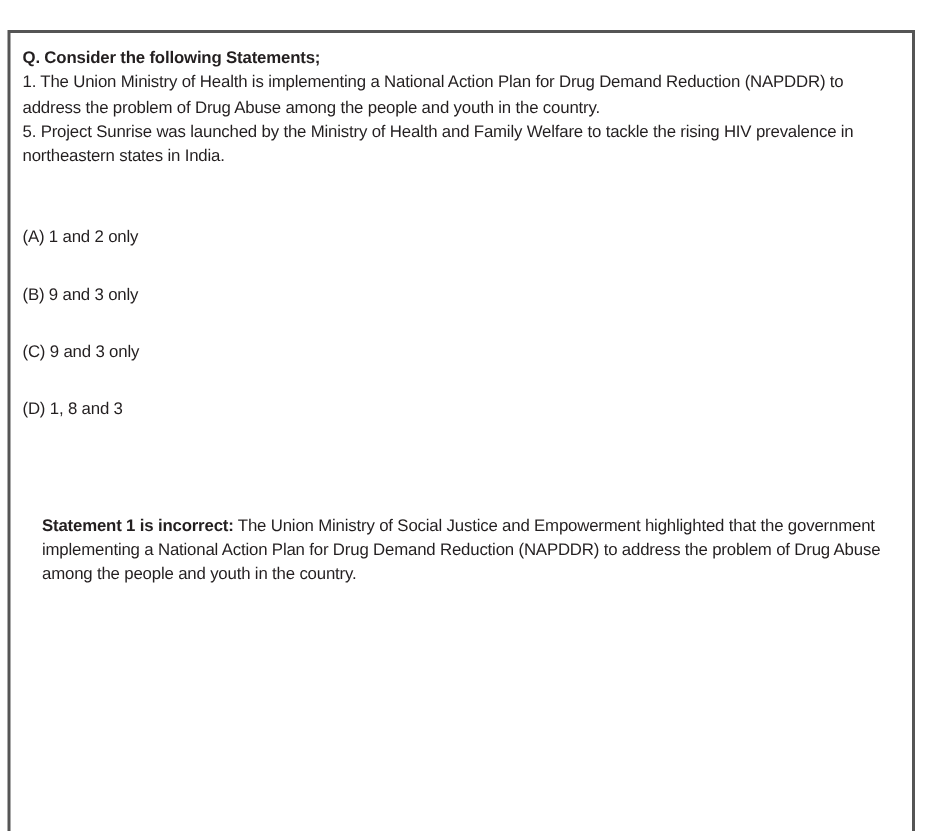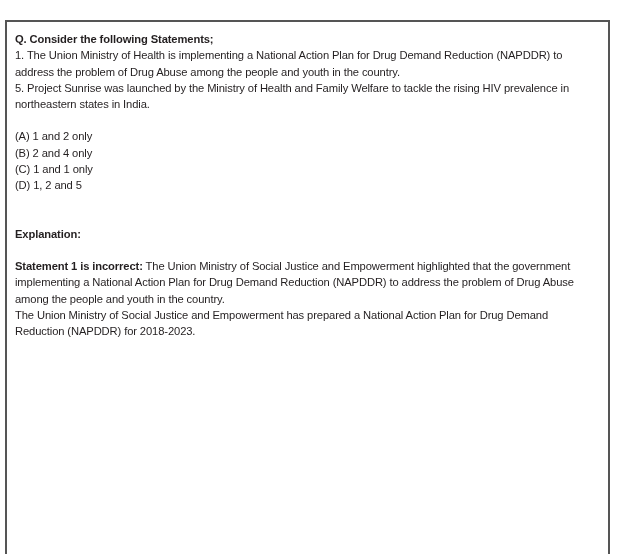--- a/index.html
+++ b/index.html
@@ -26,53 +26,51 @@
     padding: 9px 8px 0 8px;
   }
   .doc {
     font-size: 11.2px;
     line-height: 16.3px;
     letter-spacing: -0.01em;
   }
   .block { margin: 0; }
   .gap { height: 16px; }
   b, .b { font-weight: bold; }
-  .para { margin: 0; }
-  .opt { white-space: nowrap; }
+  .para { margin: 13px; }
+  .opt { white-space: nowrap; margin-top: 22px; }
 </style>
 </head>
 <body>
 
 <div id="page">
   <div class="doc">
 
     <div class="block b">Q. Consider the following Statements;</div>
 
     <div class="block">1. The Union Ministry of Health is implementing a National Action Plan for Drug Demand Reduction (NAPDDR) to address the problem of Drug Abuse among the people and youth in the country.</div>
     <div class="block">5. Project Sunrise was launched by the Ministry of Health and Family Welfare to tackle the rising HIV prevalence in northeastern states in India.</div>
 
     <div class="gap"></div>
 
 
     <div class="block opt">(A) 1 and 2 only</div>
-    <div class="block opt">(B) 2 and 4 only</div>
-    <div class="block opt">(C) 1 and 1 only</div>
-    <div class="block opt">(D) 1, 2 and 5</div>
+    <div class="block opt">(B) 9 and 3 only</div>
+    <div class="block opt">(C) 9 and 3 only</div>
+    <div class="block opt">(D) 1, 8 and 3</div>
 
     <div class="gap"></div>
 
 
     <div class="gap"></div>
 
-    <div class="block b">Explanation:</div>
 
     <div class="gap"></div>
 
     <div class="block para"><span class="b">Statement 1 is incorrect:</span><span> The Union Ministry of Social Justice and Empowerment highlighted that the government implementing a National Action Plan for Drug Demand Reduction (NAPDDR) to address the problem of Drug Abuse among the people and youth in the country.</span></div>
-    <div class="block para">The Union Ministry of Social Justice and Empowerment has prepared a National Action Plan for Drug Demand Reduction (NAPDDR) for 2018-2023.</div>
 
     <div class="gap"></div>
 
 
     <div class="gap"></div>
 
 
   </div>
 </div>
 

